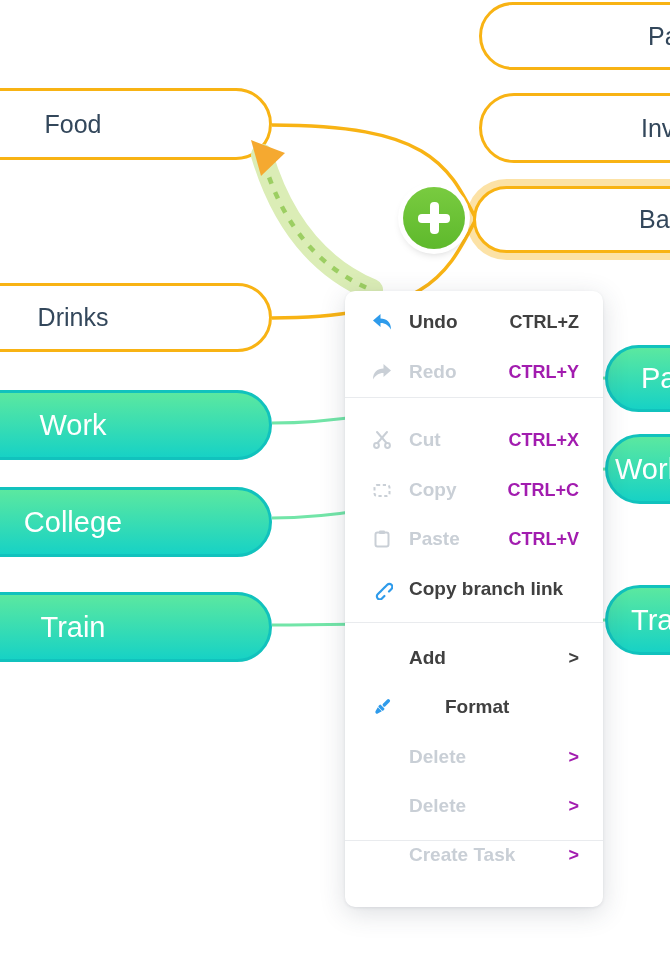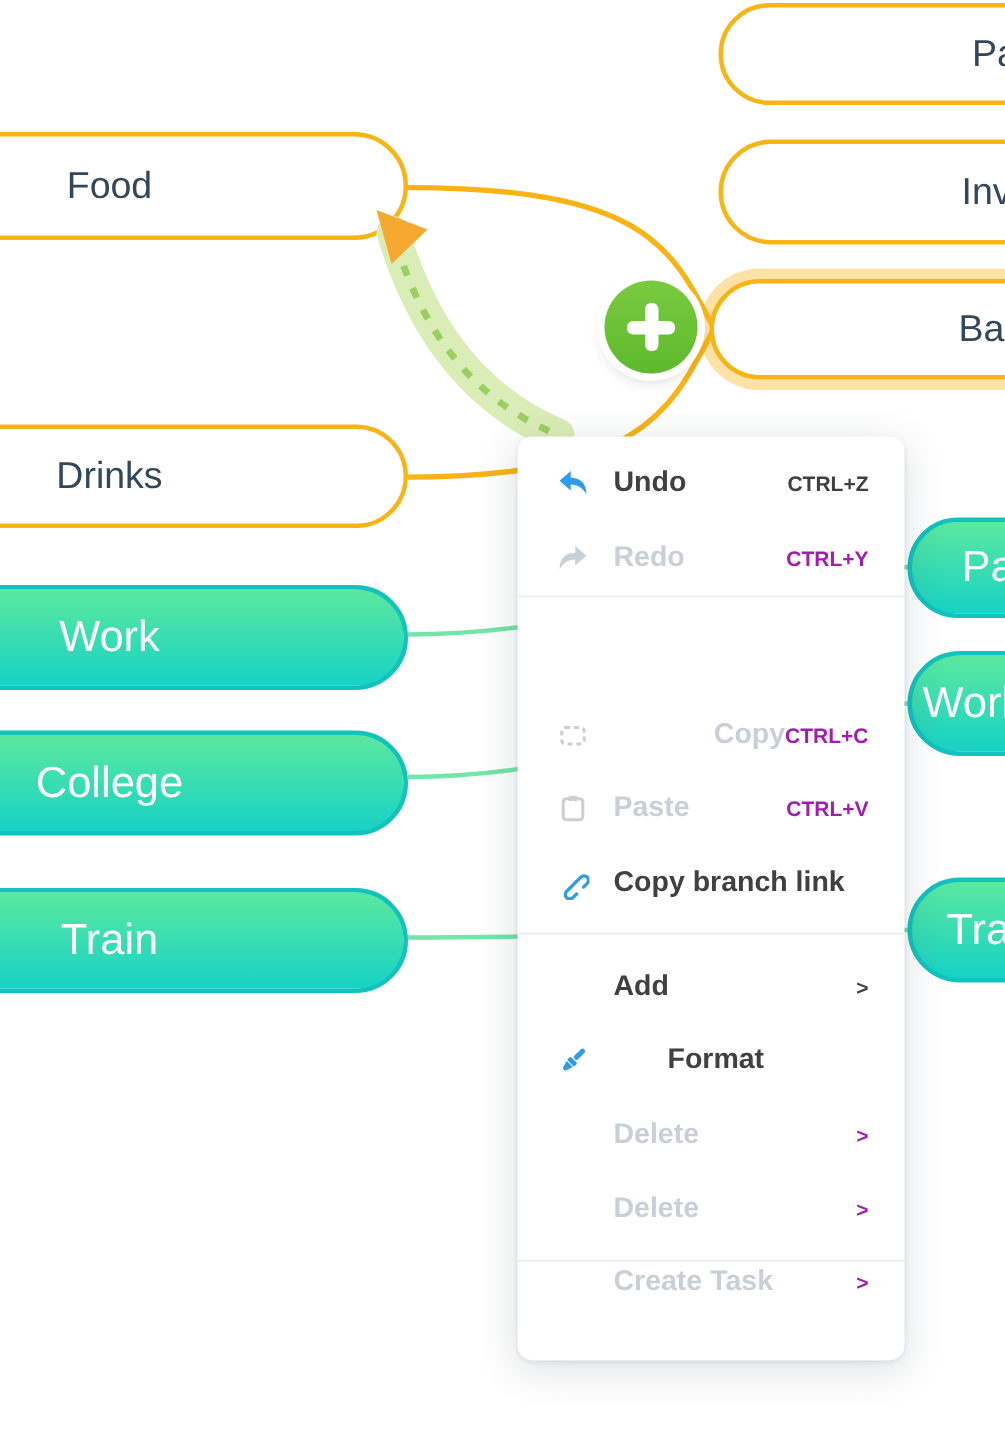--- a/index.html
+++ b/index.html
@@ -27,21 +27,21 @@
   .plusbar.v{width:9px;height:32px;}
 
   #context-menu{position:absolute;left:345px;top:291px;width:258px;height:616px;
                 background:#ffffff;border-radius:10px;z-index:5;
                 box-shadow:0 6px 26px rgba(50,60,75,.17),0 1px 3px rgba(50,60,75,.10);}
   .mrow{position:absolute;left:0;width:100%;height:48px;display:flex;align-items:center;
         padding:0 24px;box-sizing:border-box;font-size:19px;font-weight:600;cursor:pointer;}
   .mrow .micon{width:26px;height:26px;margin-right:14px;display:flex;align-items:center;
                justify-content:center;flex:0 0 26px;}
   .mrow .mlabel{flex:1;}
-  .mrow .mtrail{font-size:14px;}
+  .mrow .mtrail{font-size:18px;}
   .mrow.on{color:#404040;}
   .mrow.off{color:#C9CFD6;cursor:default;}
   .mrow.off .mtrail{color:#a21caf;}
   .msep{position:absolute;left:0;width:100%;height:1px;background:#E9EBEE;}
 </style>
 </head>
 <body>
 
 <div id="canvas">
 
@@ -116,21 +116,33 @@
         <svg width="22" height="20" viewBox="0 0 21 20">
             <path fill="#C9CFD6" d="M12 2 L19.5 8.5 L12 15 V11 C7 11 4 13.5 1.5 17.5 C1.5 10 6 6.5 12 6.5 Z"></path>
           </svg>
       </span>
       <span class="mlabel">Redo</span>
       <span class="mtrail">CTRL+Y</span>
     </div>
 
     <div class="msep" style="top:106px;"></div>
 
-    <div class="mrow off" style="top:175px;text-align:right;">
+    <div class="mrow off" style="top:125px;">
+      <span class="micon">
+        <svg width="20" height="20" viewBox="0 0 20 20" fill="none" stroke="#C9CFD6" stroke-width="2" stroke-linecap="round">
+          <line x1="5" y1="2" x2="14.5" y2="13"></line>
+            <line x1="15" y1="2" x2="5.5" y2="13"></line>
+          <circle cx="4.5" cy="15.5" r="2.4"></circle>
+            <circle cx="15.5" cy="15.5" r="2.4"></circle>
+          </svg>
+      </span>
+      <span class="mlabel">Cut</span>
+      <span class="mtrail">CTRL+X</span>
+    </div>
+    <div class="mrow off" style="top:175px;">
       <span class="micon">
         <svg width="20" height="20" viewBox="0 0 20 20">
             <rect x="2.5" y="5" width="15" height="11" rx="2.5" fill="none" stroke="#C9CFD6" stroke-width="2" stroke-dasharray="3.2 2.6"></rect>
           </svg>
       </span>
       <span class="mlabel">Copy</span>
       <span class="mtrail">CTRL+C</span>
     </div>
     <div class="mrow on" style="top:274px;">
       <span class="micon">

